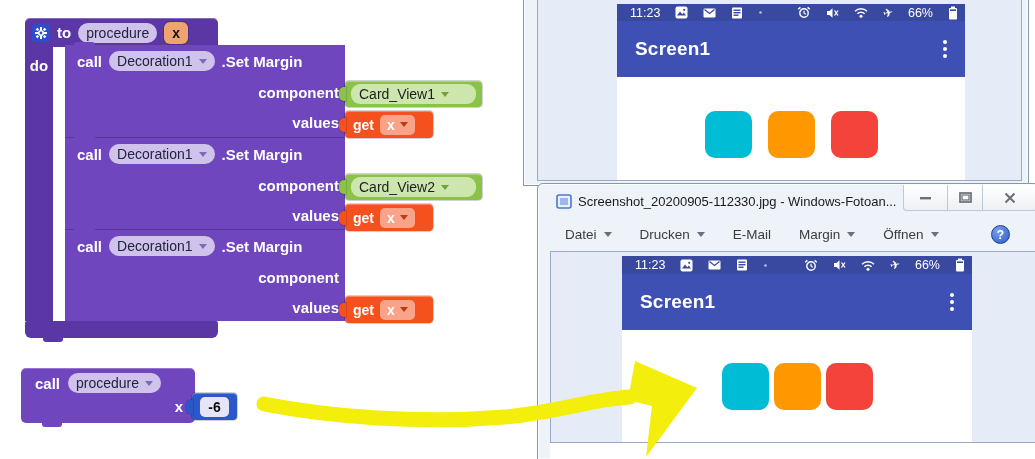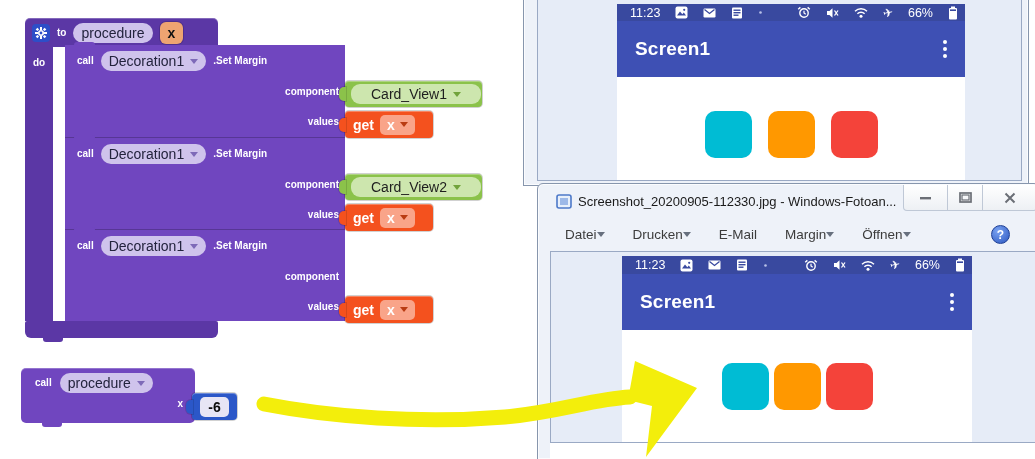--- a/index.html
+++ b/index.html
@@ -1,21 +1,21 @@
 <!DOCTYPE html>
 <html style="--blk-outer: #5b37a5; --blk-inner: #7046bf; --blk-field: #cfc3ec; --param-pill: #eea471; --gear-chip: #2d4ec8; --green-block: #8bc24a; --green-field: #cde6ae; --green-tri: #71a33c; --get-block: #f4511e; --get-field: #f9a489; --get-tri: #b93c12; --num-block: #2b57c8; --num-field: #e7e5f5; --statusbar-blue: #39499f; --appbar-blue: #3e50b4; --square-teal: #00bcd4; --square-orange: #ff9800; --square-red: #f4433a; --arrow-yellow: #f3ee0b; --win-glass: #eef2f9; --photo-bg: #e6ecf7; --win-border: #8796ad;"><head>
 <meta charset="utf-8">
 <style>
   html,body{margin:0;padding:0;background:#fff;}
   #canvas{position:relative;width:1035px;height:459px;overflow:hidden;background:#fff;
           font-family:"Liberation Sans",sans-serif;}
 
   
   .abs{position:absolute;}
-  .blk-bold{color:#fff;font-weight:bold;font-size:10px;line-height:1;}
+  .blk-bold{color:#fff;font-weight:bold;font-size:15px;line-height:1;}
   .outer-bg{background:var(--blk-outer,#5b37a5);}
   .inner-bg{background:var(--blk-inner,#7046bf);}
   #def-header{left:25px;top:18px;width:193px;height:29px;border-radius:5px 5px 2px 2px;
       display:flex;align-items:center;gap:7px;padding-left:7px;box-sizing:border-box;
       box-shadow:inset 0 1px 0 rgba(255,255,255,.25);}
   .gear-chip{width:18px;height:18px;border-radius:4px;background:var(--gear-chip,#2d4ec8);
       display:flex;align-items:center;justify-content:center;flex:0 0 auto;}
   .pill{background:var(--blk-field,#cfc3ec);color:#23233d;border-radius:10px;
       font-size:14px;padding:3px 8px;display:inline-flex;align-items:center;gap:6px;line-height:1;}
   .tri{width:0;height:0;border-left:4px solid transparent;border-right:4px solid transparent;
@@ -32,21 +32,21 @@
       background:var(--blk-inner,#7046bf);}
   .crow{display:flex;align-items:center;}
   .crow1{height:32px;padding-left:12px;gap:7px;}
   .crow-arg{height:30px;justify-content:flex-end;padding-right:6px;}
   .vblock{position:absolute;display:flex;align-items:center;border-radius:4px;
       box-shadow:0 0 0 1px rgba(0,0,0,.18), inset 0 1px 0 rgba(255,255,255,.3);}
   .vblock::before{content:"";position:absolute;left:-6px;top:50%;margin-top:-7px;width:7px;
       height:14px;border-radius:5px 0 0 5px;background:inherit;box-shadow:0 0 0 1px rgba(0,0,0,.12);}
   .green{left:280px;top:36px;width:137px;height:26px;background:var(--green-block,#8bc24a);
       padding:0 6px;box-sizing:border-box;}
-  .green-field{background:var(--green-field,#cde6ae);border-radius:9px;padding:2px 20px;
+  .green-field{background:var(--green-field,#cde6ae);border-radius:9px;padding:2px 8px;
       font-size:14px;color:#1e1e1e;display:flex;align-items:center;gap:6px;flex:1;}
   .green-field .tri{border-top-color:var(--green-tri,#71a33c);}
   .getb{left:280px;top:66px;width:88px;height:27px;background:var(--get-block,#f4511e);
       padding:0 8px;gap:6px;box-sizing:border-box;}
   .get-field{background:var(--get-field,#f9a489);border-radius:5px;padding:2px 7px;font-size:14px;
       color:#fff;font-weight:bold;display:flex;align-items:center;gap:5px;}
   .get-field .tri{border-top-color:var(--get-tri,#b93c12);}
   #call-proc{left:21px;top:368px;width:174px;height:55px;border-radius:5px;
       box-shadow:inset 0 1px 0 rgba(255,255,255,.25);}
   #call-proc .r1{display:flex;align-items:center;gap:8px;padding:5px 0 0 14px;}
@@ -72,21 +72,21 @@
   .title-text{font-size:13px;color:#1a1a1a;white-space:nowrap;}
   .winbtns{position:absolute;left:365px;top:1px;display:flex;height:26px;}
   .wbtn{background:linear-gradient(#ffffff,#edf0f4);border:1px solid #bfc8d6;border-top:none;
       display:flex;align-items:center;justify-content:center;box-sizing:border-box;}
   .wbtn+.wbtn{margin-left:-1px;}
   .wbtn.min{width:45px;border-radius:0 0 0 4px;}
   .wbtn.max{width:36px;}
   .wbtn.cls{width:55px;border-radius:0 0 4px 0;}
   .menubar{position:absolute;left:0;top:34px;right:0;height:33px;display:flex;align-items:center;
       padding-left:27px;font-size:13.5px;color:#3c3c3c;}
-  .menu-item{display:flex;align-items:center;margin-right:28px;cursor:default;}
+  .menu-item{display:flex;align-items:center;gap:7px;margin-right:28px;cursor:default;}
   .menu-item .tri{border-top-color:#67707e;border-left-width:4px;border-right-width:4px;}
   .help-btn{position:absolute;left:453px;top:7px;width:19px;height:19px;border-radius:50%;
       background:radial-gradient(circle at 35% 30%,#7aa3f2,#2c57c0);border:1px solid #1d3f96;
       color:#fff;font-weight:bold;font-size:12px;display:flex;align-items:center;
       justify-content:center;box-sizing:border-box;}
 
   
   .phone{position:absolute;background:#fff;}
   .statusbar{background:var(--statusbar-blue,#39499f);color:#fff;display:flex;align-items:center;
       padding:0 7px 0 13px;font-size:12.5px;gap:15px;}

